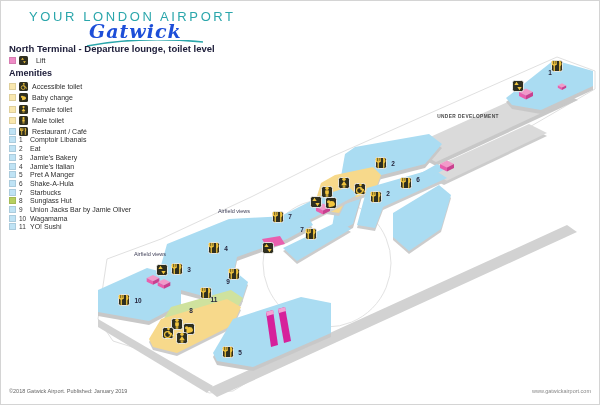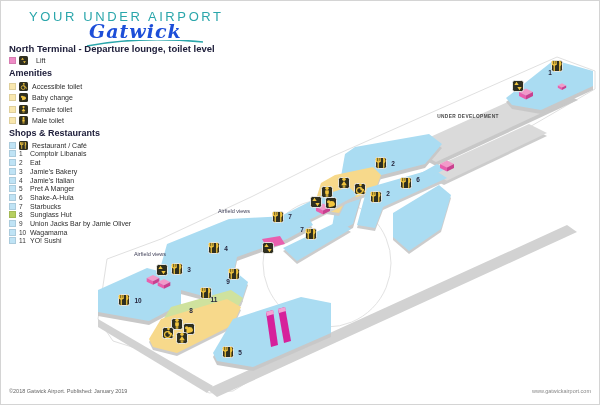--- a/index.html
+++ b/index.html
@@ -397,21 +397,21 @@
       </g>
       <text x="239" y="354" text-anchor="middle" class="mnum">5</text>
     </g>
   <g id="map-label-layer">
       <text x="467" y="117" text-anchor="middle" class="map-label-dev">UNDER DEVELOPMENT</text>
       <text x="233" y="212" text-anchor="middle" class="map-label-afv">Airfield views</text>
       <text x="149" y="255" text-anchor="middle" class="map-label-afv">Airfield views</text>
     </g>
 </svg>
 
-<div class="brand-tagline">YOUR UNDER AIRPORT</div>
+<div class="brand-tagline">YOUR LONDON AIRPORT</div>
 <div class="brand-script">Gatwick</div>
 <svg class="brand-swoosh" width="120" height="8" viewBox="0 0 120 8">
   <path d="M2,6 Q55,-4 118,2" stroke="#2aa6ab" stroke-width="1.6" fill="none"></path>
 </svg>
 <div class="page-title">North Terminal - Departure lounge, toilet level</div>
 
 <div class="legend">
   <div class="lg-row">
     <span class="chip" id="lift-chip" style="background: rgb(239, 140, 198);"></span>
     <span id="lift-icon-slot" style="display:flex;margin-right:4px;">
@@ -480,21 +480,20 @@
               <circle cx="0" cy="-3.3" r="1.5"></circle>
               <rect x="-1.6" y="-1.6" width="3.2" height="3.3" rx="0.6"></rect>
               <rect x="-1.1" y="1.7" width="0.9" height="2.5"></rect>
               <rect x="0.2" y="1.7" width="0.9" height="2.5"></rect>
             </g>
           </g>
         </svg>
         <span class="lg-label">Male toilet</span>
       </div>
     </div>
-  <div class="lg-head">Shops &amp; Restaurants</div>
   <div id="shop-rows">
       <div class="lg-row shop">
         <span class="chip" style="background: rgb(191, 227, 245);"></span>
         <svg viewBox="-6 -6 12 12" width="9" height="9" class="lg-icon">
           <rect x="-6" y="-6" width="12" height="12" rx="2" fill="#2f2f20"></rect>
           <g>
             <g fill="none" stroke="#f2c53e" stroke-width="1.1" stroke-linecap="round">
               <path d="M-2.4,-4 L-2.4,4"></path>
               <path d="M-4,-4 L-4,-1.6 M-0.8,-4 L-0.8,-1.6"></path>
               <path d="M-4,-1.6 Q-2.4,0.2 -0.8,-1.6"></path>

